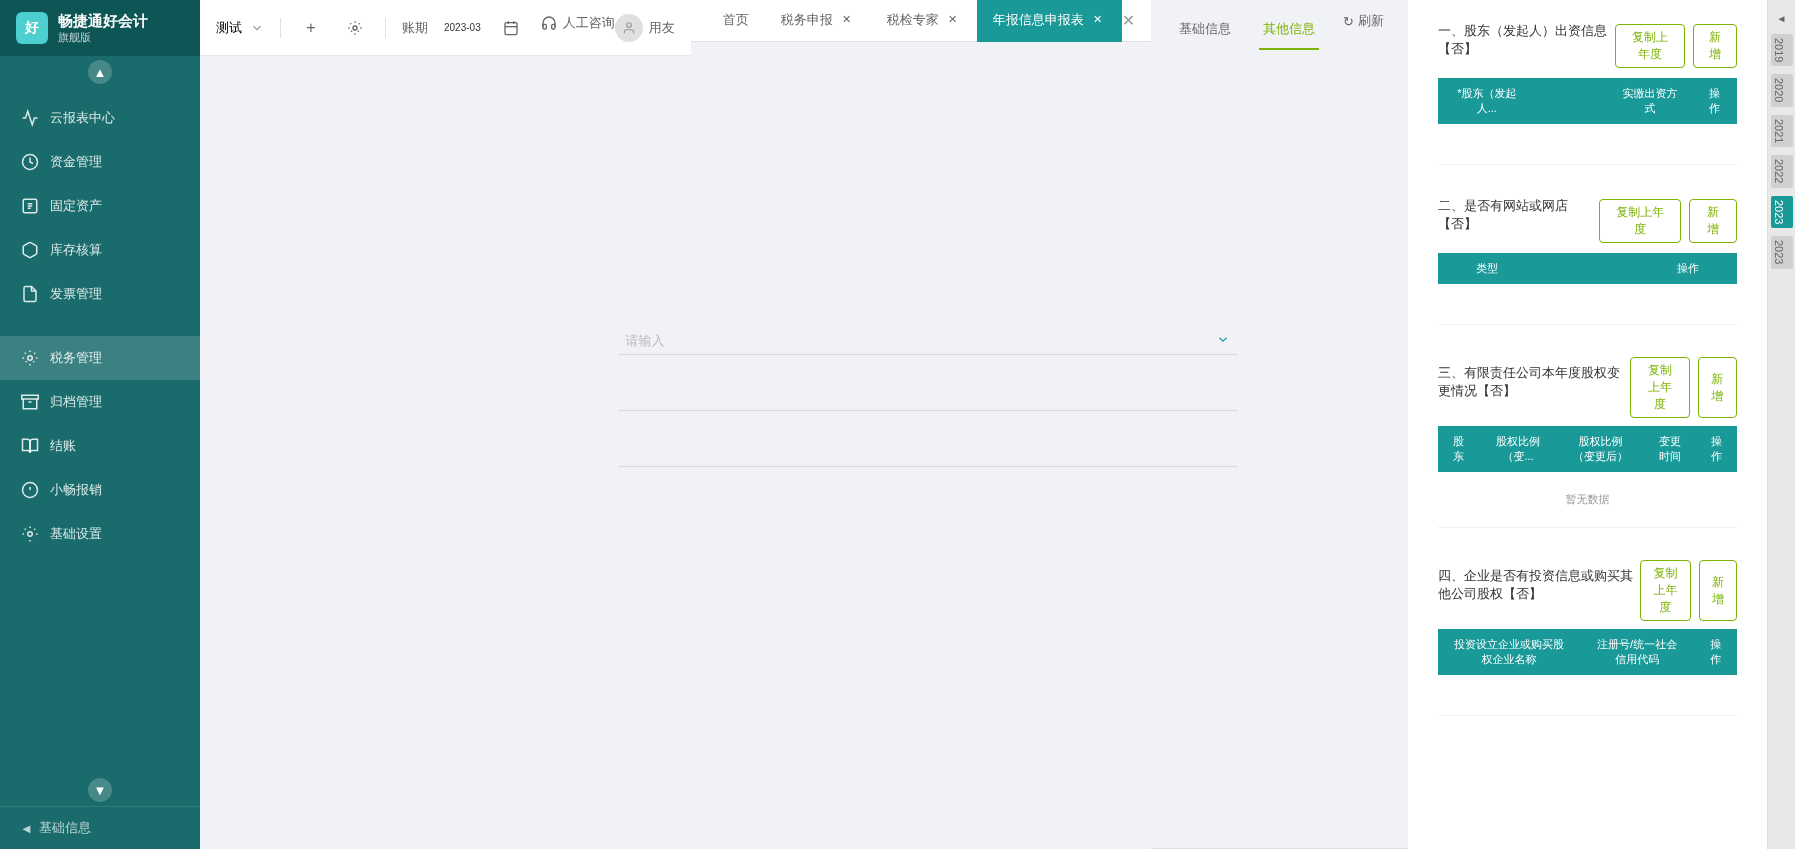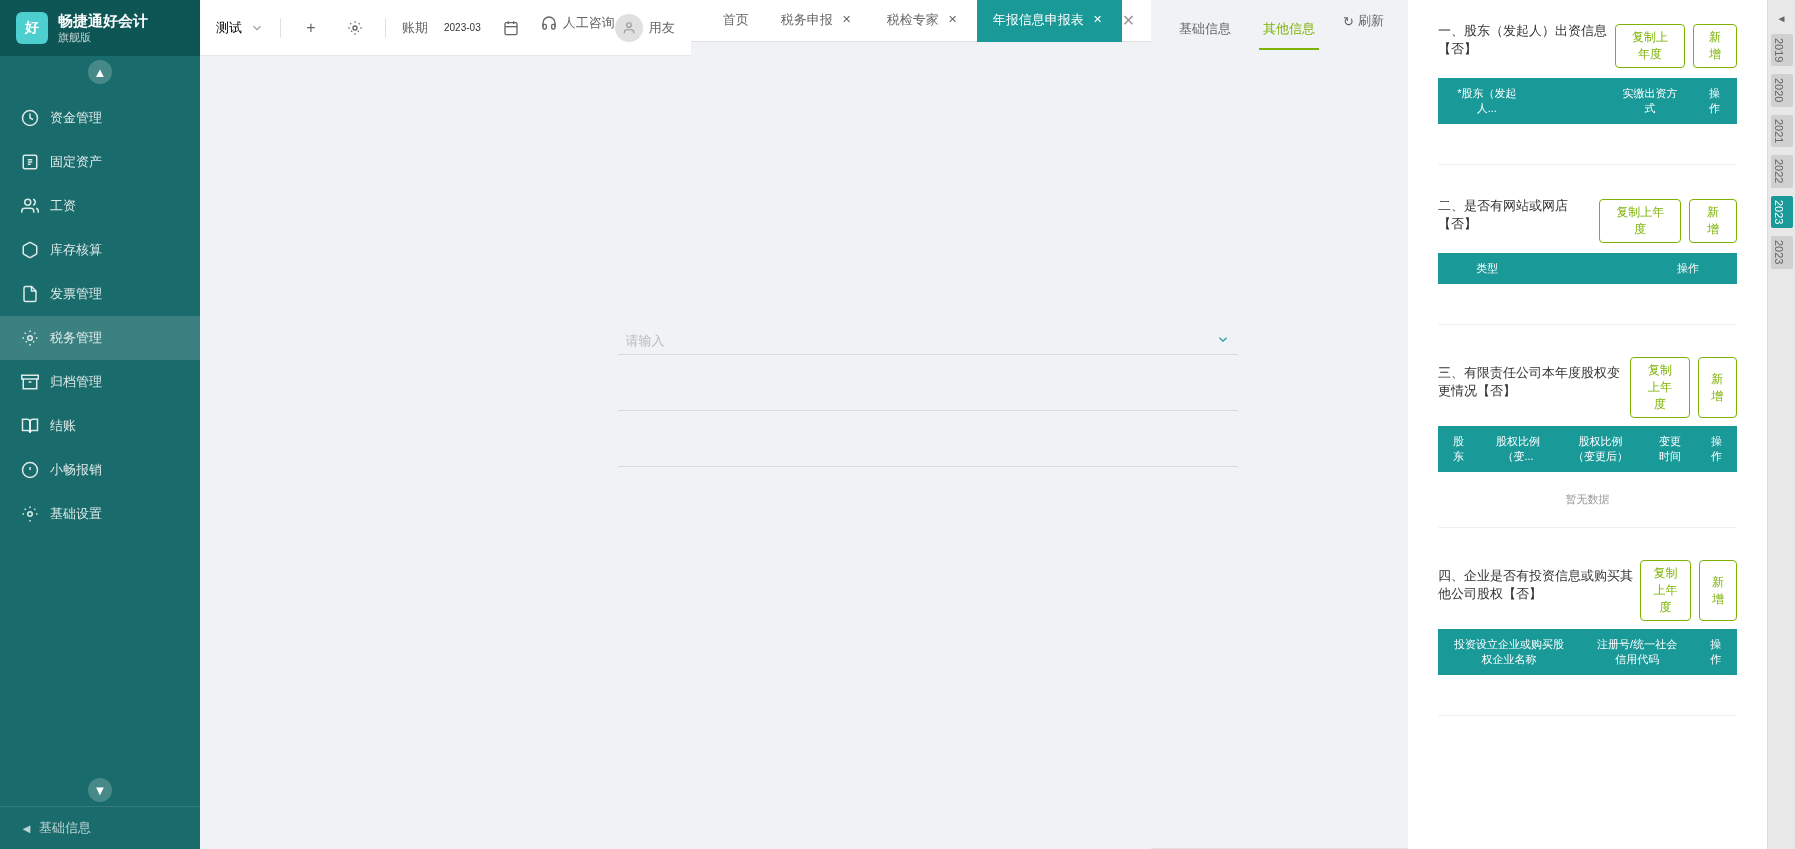--- a/index.html
+++ b/index.html
@@ -6,21 +6,21 @@
     body { font-family: "Microsoft YaHei", "PingFang SC", sans-serif; font-size: 13px; background: #f0f2f5; overflow: hidden; }
 
     
     .sidebar { width: 200px; background: #1a6b6b; display: flex; flex-direction: column; height: 100%; flex-shrink: 0; }
     .sidebar-header { background: #0e5555; padding: 12px 16px; display: flex; align-items: center; gap: 10px; height: 56px; }
     .sidebar-logo { width: 32px; height: 32px; background: #4ecfcf; border-radius: 6px; display: flex; align-items: center; justify-content: center; color: white; font-size: 14px; font-weight: bold; }
     .sidebar-title { color: white; font-size: 15px; font-weight: bold; line-height: 1.2; }
     .sidebar-subtitle { color: rgba(255,255,255,0.7); font-size: 11px; }
     .sidebar-nav { flex: 1; overflow-y: auto; padding: 8px 0; }
     .sidebar-item { display: flex; align-items: center; gap: 10px; padding: 12px 20px; color: rgba(255,255,255,0.85); cursor: pointer; transition: background 0.2s; }
-    .sidebar-item.active { background: rgba(255,255,255,0.15); }
+    .sidebar-item.active { background: rgba(255,255,255,0.15); margin-top: 20px; }
     .sidebar-icon { width: 20px; height: 20px; display: flex; align-items: center; justify-content: center; font-size: 16px; flex-shrink: 0; }
     .sidebar-label { font-size: 13px; }
     .sidebar-footer { padding: 12px 20px; color: rgba(255,255,255,0.7); display: flex; align-items: center; gap: 6px; cursor: pointer; border-top: 1px solid rgba(255,255,255,0.1); }
     .scroll-arrow { background: rgba(255,255,255,0.2); border-radius: 50%; width: 24px; height: 24px; display: flex; align-items: center; justify-content: center; color: white; margin: 0 auto 4px; cursor: pointer; }
 
     
     .main-content { flex: 1; display: flex; flex-direction: row; background: #f0f2f5; overflow: hidden; }
 
     
     .topbar { background: white; height: 56px; display: flex; align-items: center; padding: 0 16px; gap: 16px; border-bottom: 1px solid #e8e8e8; flex-shrink: 0; }
@@ -110,45 +110,42 @@
           <div class="sidebar-subtitle">旗舰版</div>
         </div>
       </div>
 
       <div class="scroll-arrow" style="margin:4px auto;">▲</div>
 
       <div class="sidebar-nav">
         <div class="sidebar-item">
           <div class="sidebar-icon">
             <svg width="18" height="18" viewBox="0 0 24 24" fill="none" stroke="rgba(255,255,255,0.85)" stroke-width="2">
+                <polyline points="22 12 18 12 15 21 9 3 6 12 2 12"></polyline>
+              </svg>
+          </div>
+          <span class="sidebar-label">云报表中心</span>
+        </div>
+        <div class="sidebar-item">
+          <div class="sidebar-icon">
+            <svg width="18" height="18" viewBox="0 0 24 24" fill="none" stroke="rgba(255,255,255,0.85)" stroke-width="2">
                 <circle cx="12" cy="12" r="10"></circle>
                 <path d="M12 6v6l4 2"></path>
               </svg>
           </div>
           <span class="sidebar-label">资金管理</span>
         </div>
         <div class="sidebar-item">
           <div class="sidebar-icon">
             <svg width="18" height="18" viewBox="0 0 24 24" fill="none" stroke="rgba(255,255,255,0.85)" stroke-width="2">
                 <rect x="3" y="3" width="18" height="18" rx="2"></rect>
                 <path d="M9 9h6M9 12h6M9 15h4"></path>
               </svg>
           </div>
           <span class="sidebar-label">固定资产</span>
-        </div>
-        <div class="sidebar-item">
-          <div class="sidebar-icon">
-            <svg width="18" height="18" viewBox="0 0 24 24" fill="none" stroke="rgba(255,255,255,0.85)" stroke-width="2">
-                <path d="M17 21v-2a4 4 0 0 0-4-4H5a4 4 0 0 0-4 4v2"></path>
-                <circle cx="9" cy="7" r="4"></circle>
-                <path d="M23 21v-2a4 4 0 0 0-3-3.87"></path>
-                <path d="M16 3.13a4 4 0 0 1 0 7.75"></path>
-              </svg>
-          </div>
-          <span class="sidebar-label">工资</span>
         </div>
         <div class="sidebar-item">
           <div class="sidebar-icon">
             <svg width="18" height="18" viewBox="0 0 24 24" fill="none" stroke="rgba(255,255,255,0.85)" stroke-width="2">
                 <path d="M21 16V8a2 2 0 0 0-1-1.73l-7-4a2 2 0 0 0-2 0l-7 4A2 2 0 0 0 3 8v8a2 2 0 0 0 1 1.73l7 4a2 2 0 0 0 2 0l7-4A2 2 0 0 0 21 16z"></path>
               </svg>
           </div>
           <span class="sidebar-label">库存核算</span>
         </div>
         <div class="sidebar-item">

